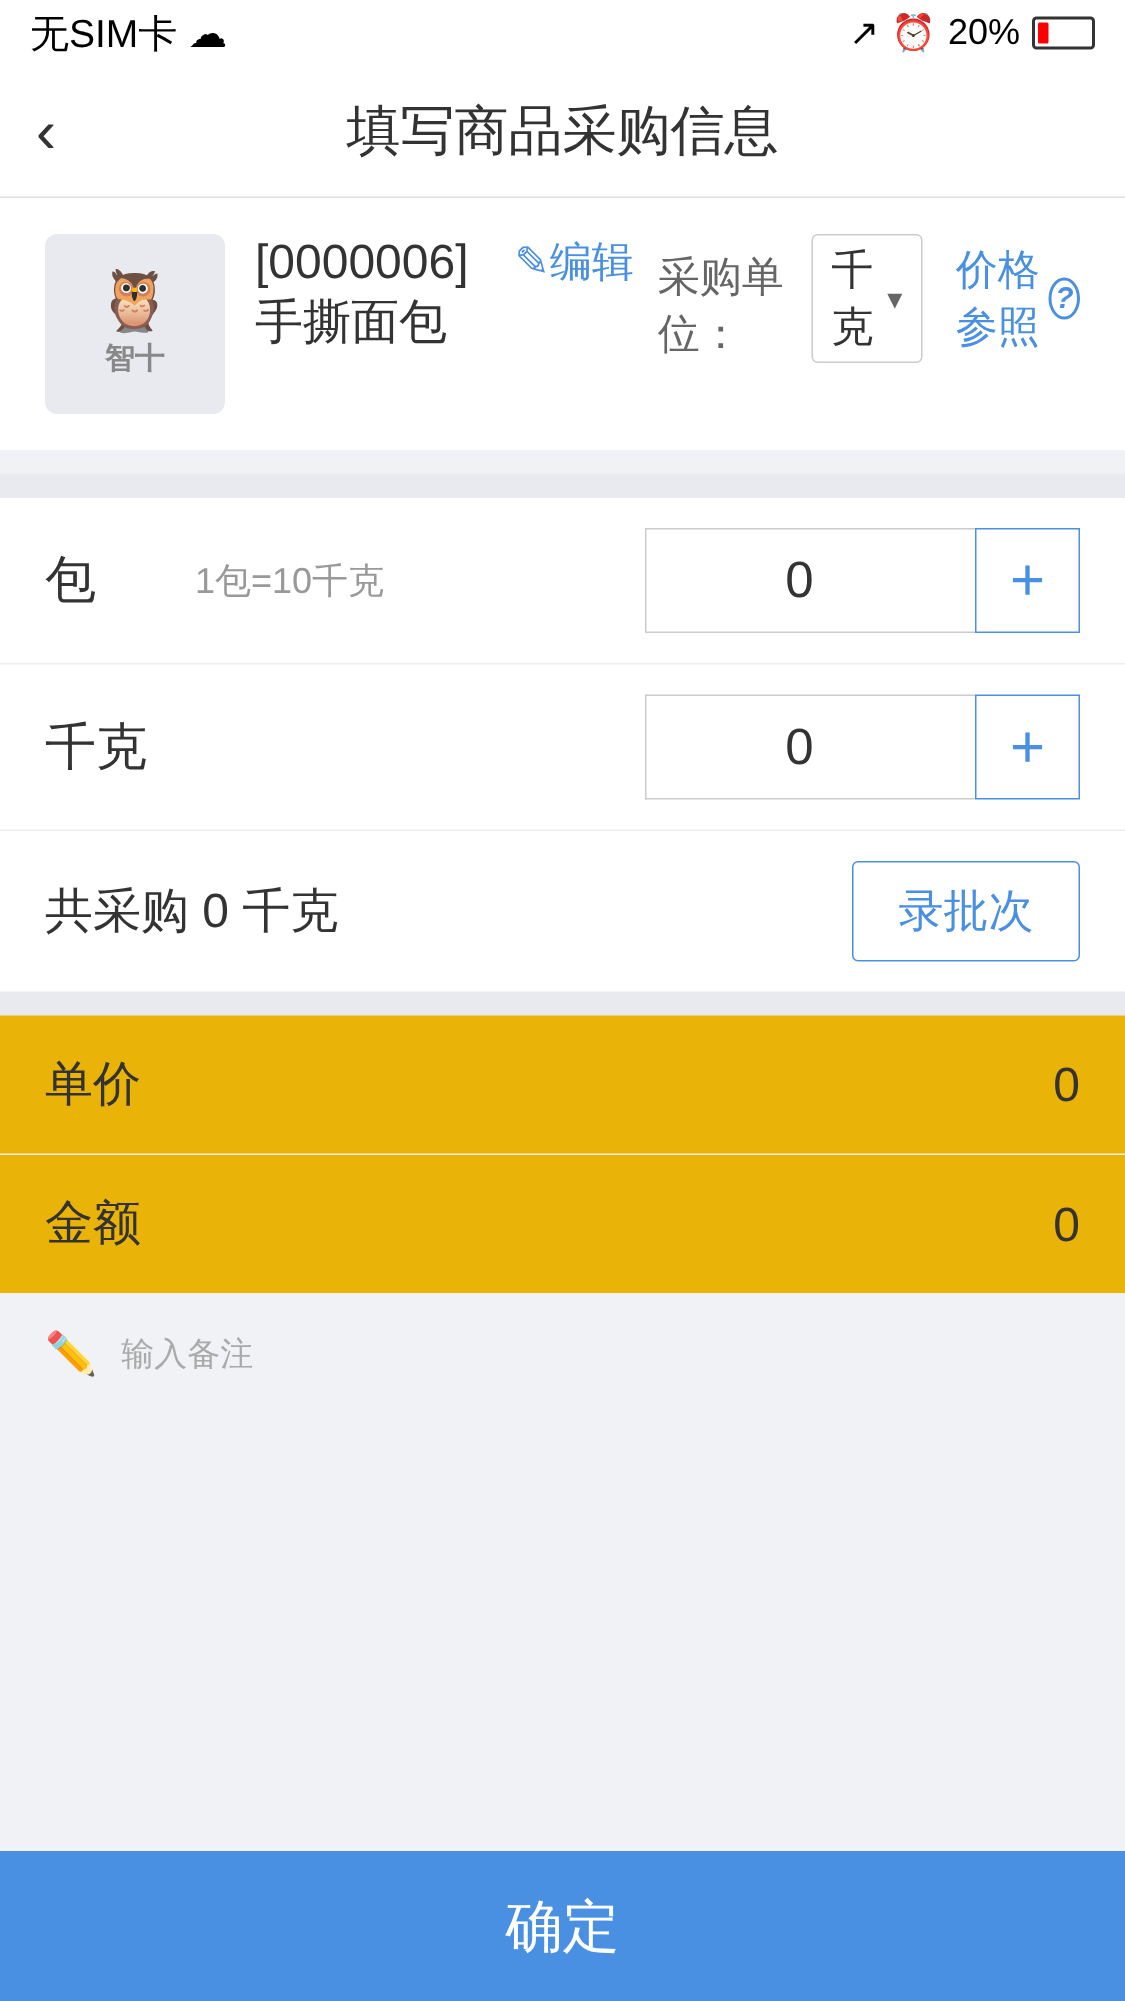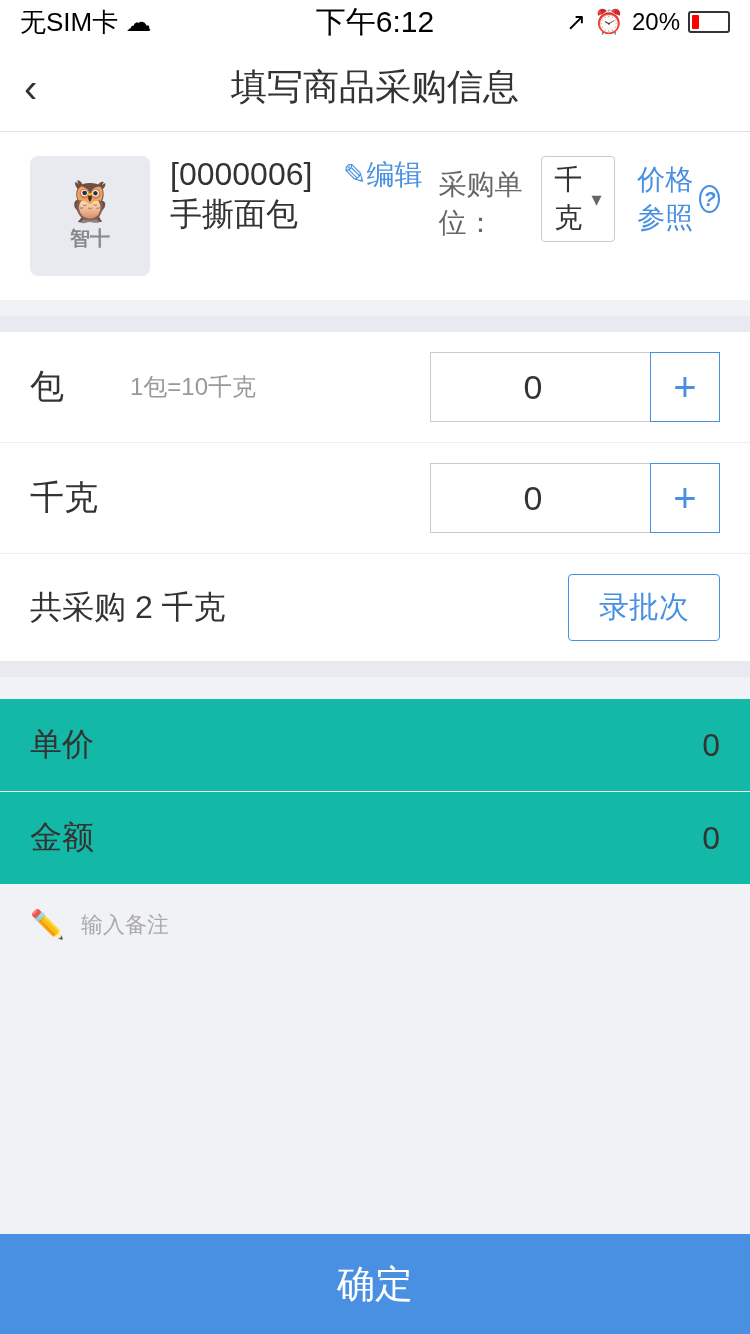--- a/index.html
+++ b/index.html
@@ -270,22 +270,22 @@
       color: #4a90e2;
       background: #fff;
       padding: 12px 30px;
       font-size: 30px;
       border-radius: 4px;
       cursor: pointer;
     }
 
     
     .info-section {
-      background: #14b8a6;
-      margin-top: 22px;
+      background: #eab308;
+      margin-top: 0;
     }
     .info-row {
       display: flex;
       align-items: center;
       justify-content: space-between;
       padding: 24px 30px;
       border-bottom: 1px solid #eee;
     }
     .info-row:last-child {
       border-bottom: none;
@@ -351,23 +351,20 @@
       flex: 1;
       min-height: 200px;
     }
   </style>
 </head>
 <body>
 
 <div class="status-bar">
   <div class="status-left">
     <span>无SIM卡 ☁</span>
-  </div>
-  <div class="status-center">
-    <span>下午6:12</span>
   </div>
   <div class="status-right">
     <span>↗</span>
     <span>⏰</span>
     <span>20%</span>
     <div class="battery-icon">
       <div class="battery-body">
         <div class="battery-fill"></div>
       </div>
     </div>
@@ -422,21 +419,21 @@
 
     <div class="input-row">
       <span class="input-row-label">千克</span>
       <div class="input-row-right">
         <input class="qty-input" type="number" value="0" style="">
         <div class="qty-plus-btn">+</div>
       </div>
     </div>
 
     <div class="summary-row">
-      <span class="summary-text">共采购 2 千克</span>
+      <span class="summary-text">共采购 0 千克</span>
       <button class="batch-btn">录批次</button>
     </div>
   </div>
 
   <div class="section-divider"></div>
 
   <div class="info-section">
     <div class="info-row">
       <span class="info-label">单价</span>
       <span class="info-value">0</span>

